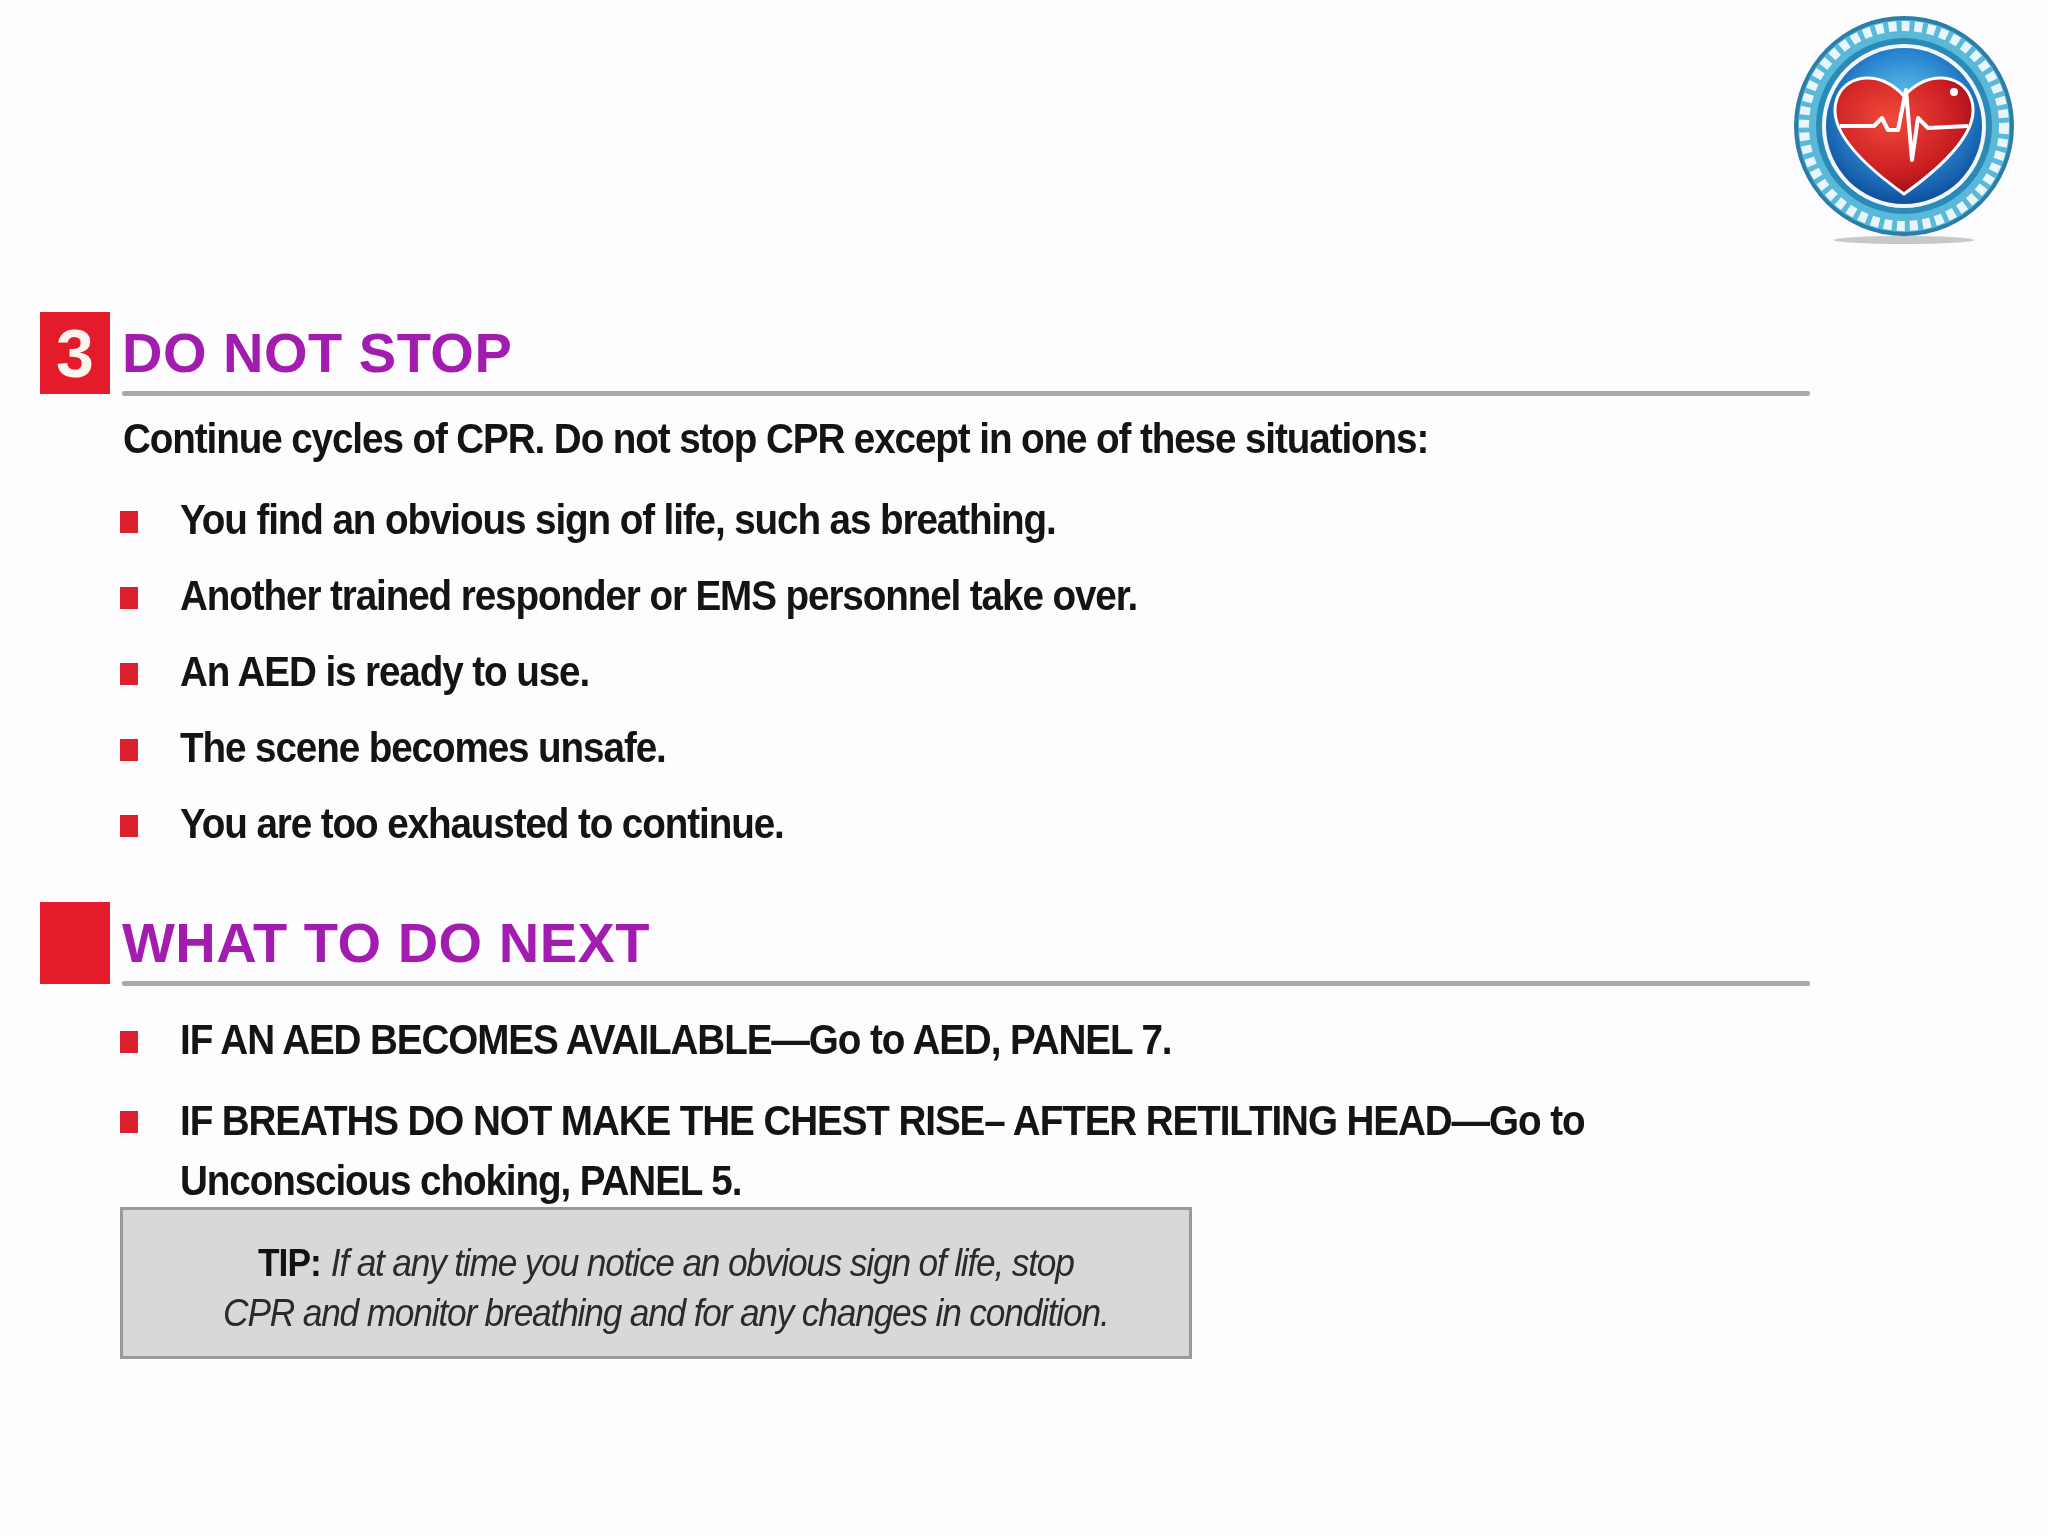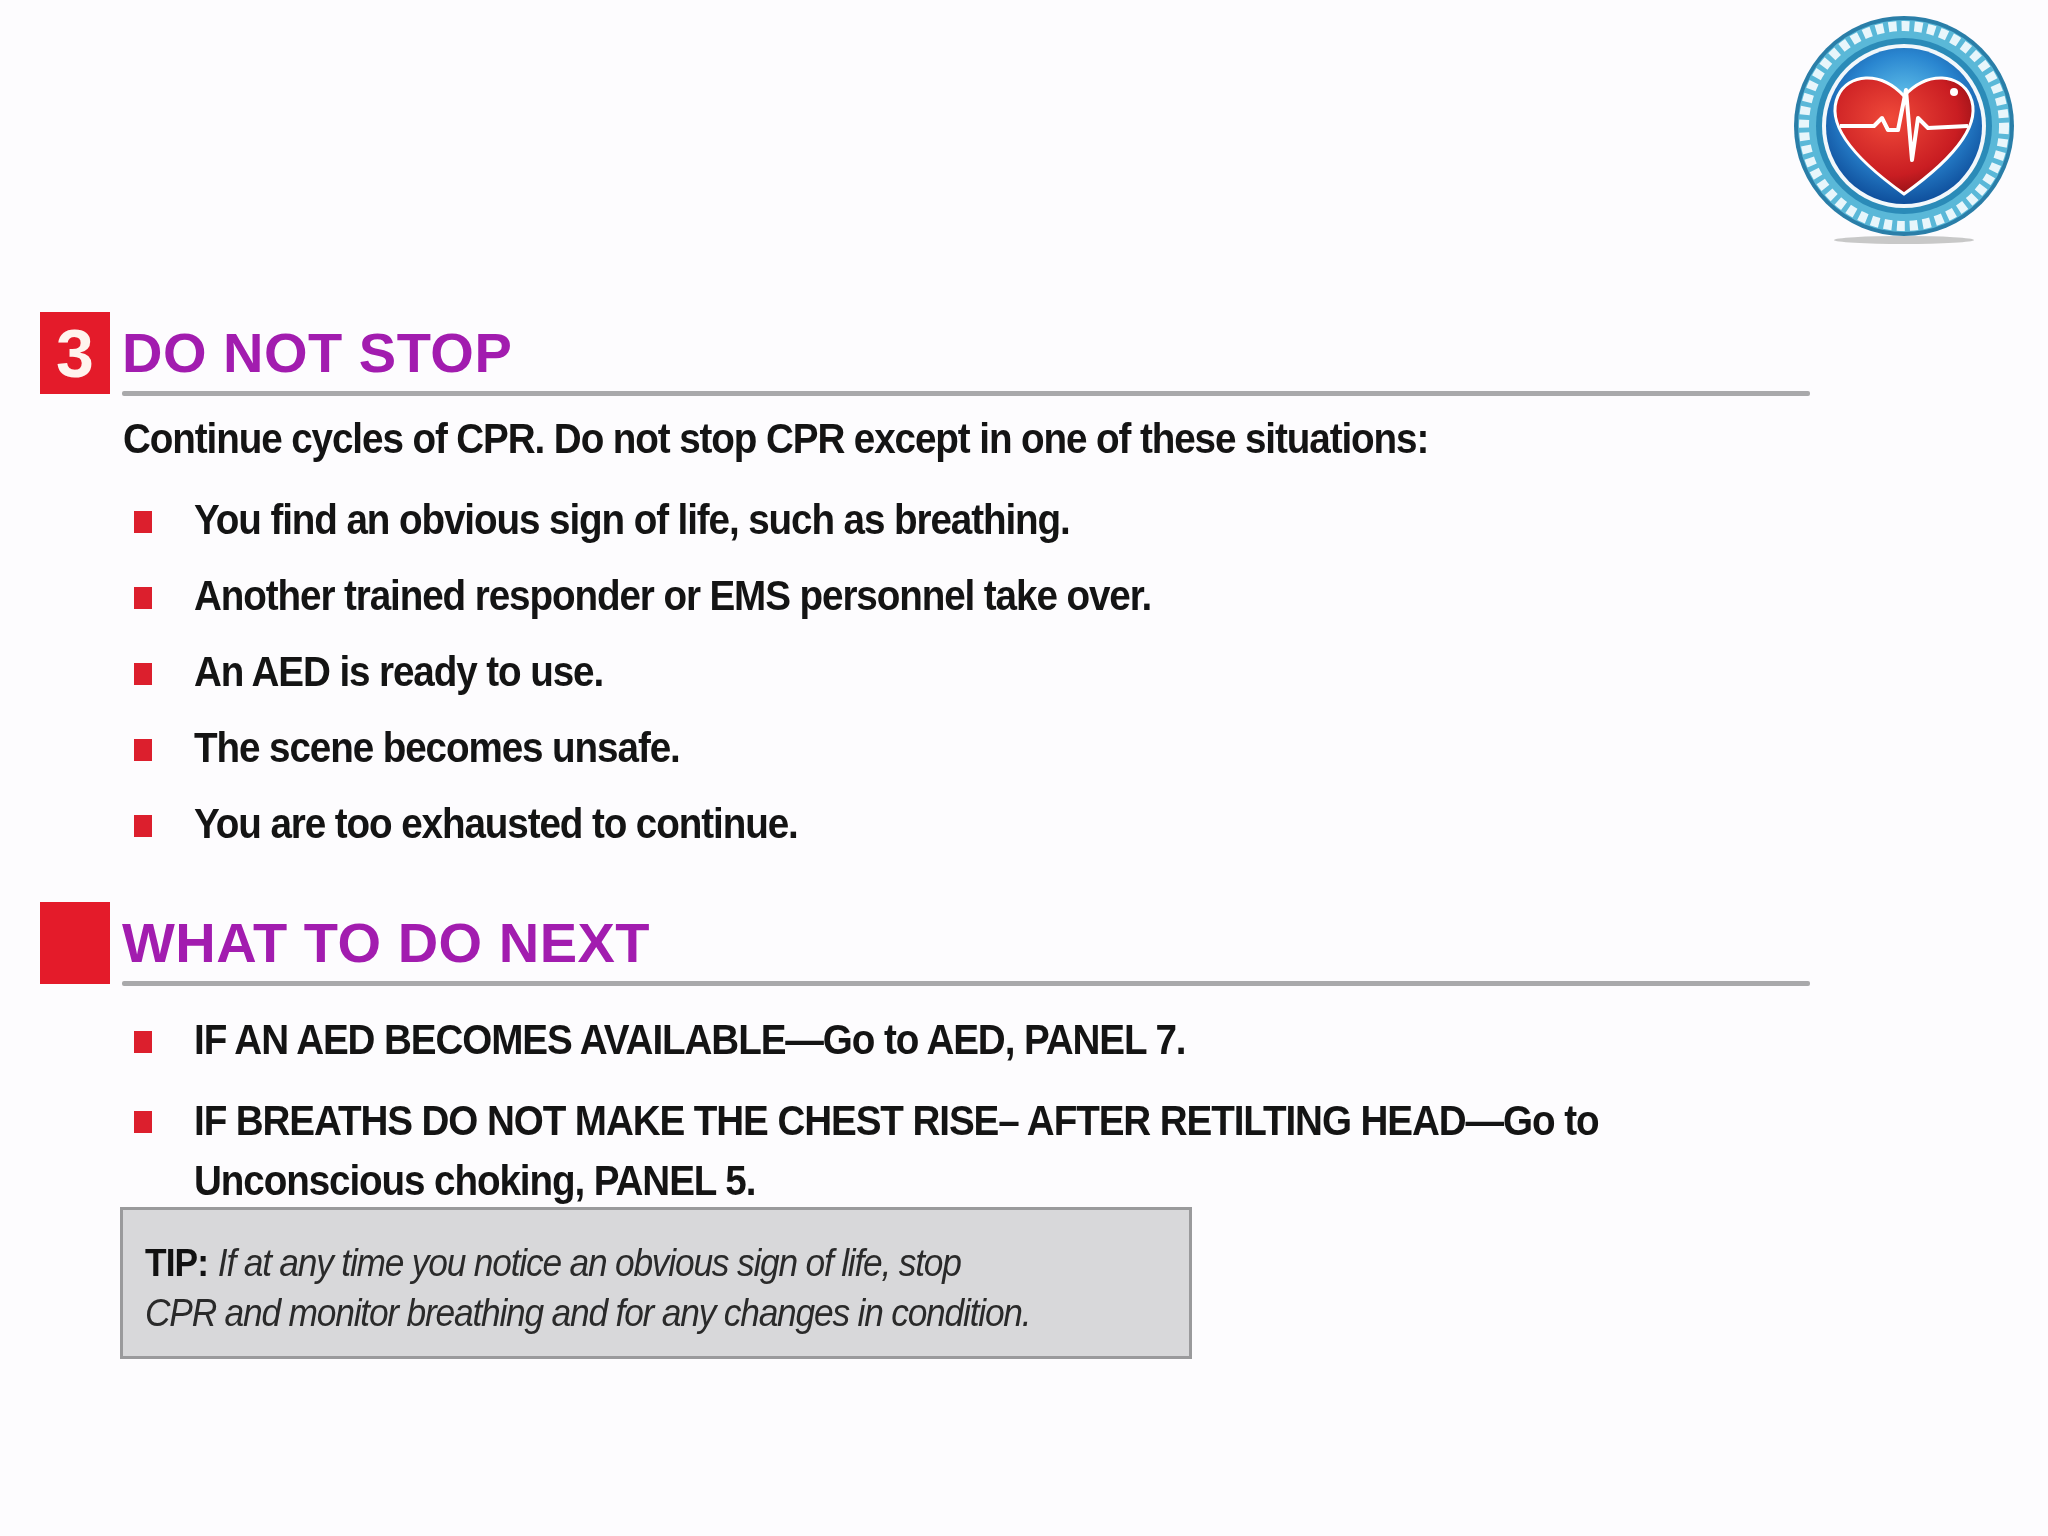--- a/index.html
+++ b/index.html
@@ -73,21 +73,21 @@
       white-space: nowrap;
       transform: scaleX(0.92);
       transform-origin: left top;
     }
 
     ul.bullets {
       list-style: none;
       margin: 0;
       padding: 0;
       position: absolute;
-      left: 134px;
+      left: 120px;
     }
     ul.bullets li {
       position: relative;
       padding-left: 60px;
       font-size: 42px;
       font-weight: bold;
       letter-spacing: -1.2px;
       white-space: nowrap;
       height: 76px;
       line-height: 50px;
@@ -117,20 +117,21 @@
       top: 1207px;
       width: 1072px;
       height: 152px;
       background: #d8d8da;
       border: 3px solid #9a9a9c;
       box-sizing: border-box;
       padding: 28px 0 0 22px;
       font-size: 38px;
       line-height: 50px;
       color: #2a2a2a;
+      text-align: center;
     }
     .tip .tip-label {
       font-weight: bold;
       font-style: normal;
       color: #111;
       letter-spacing: -1px;
     }
     .tip .tip-text {
       font-style: italic;
       letter-spacing: -1.3px;

